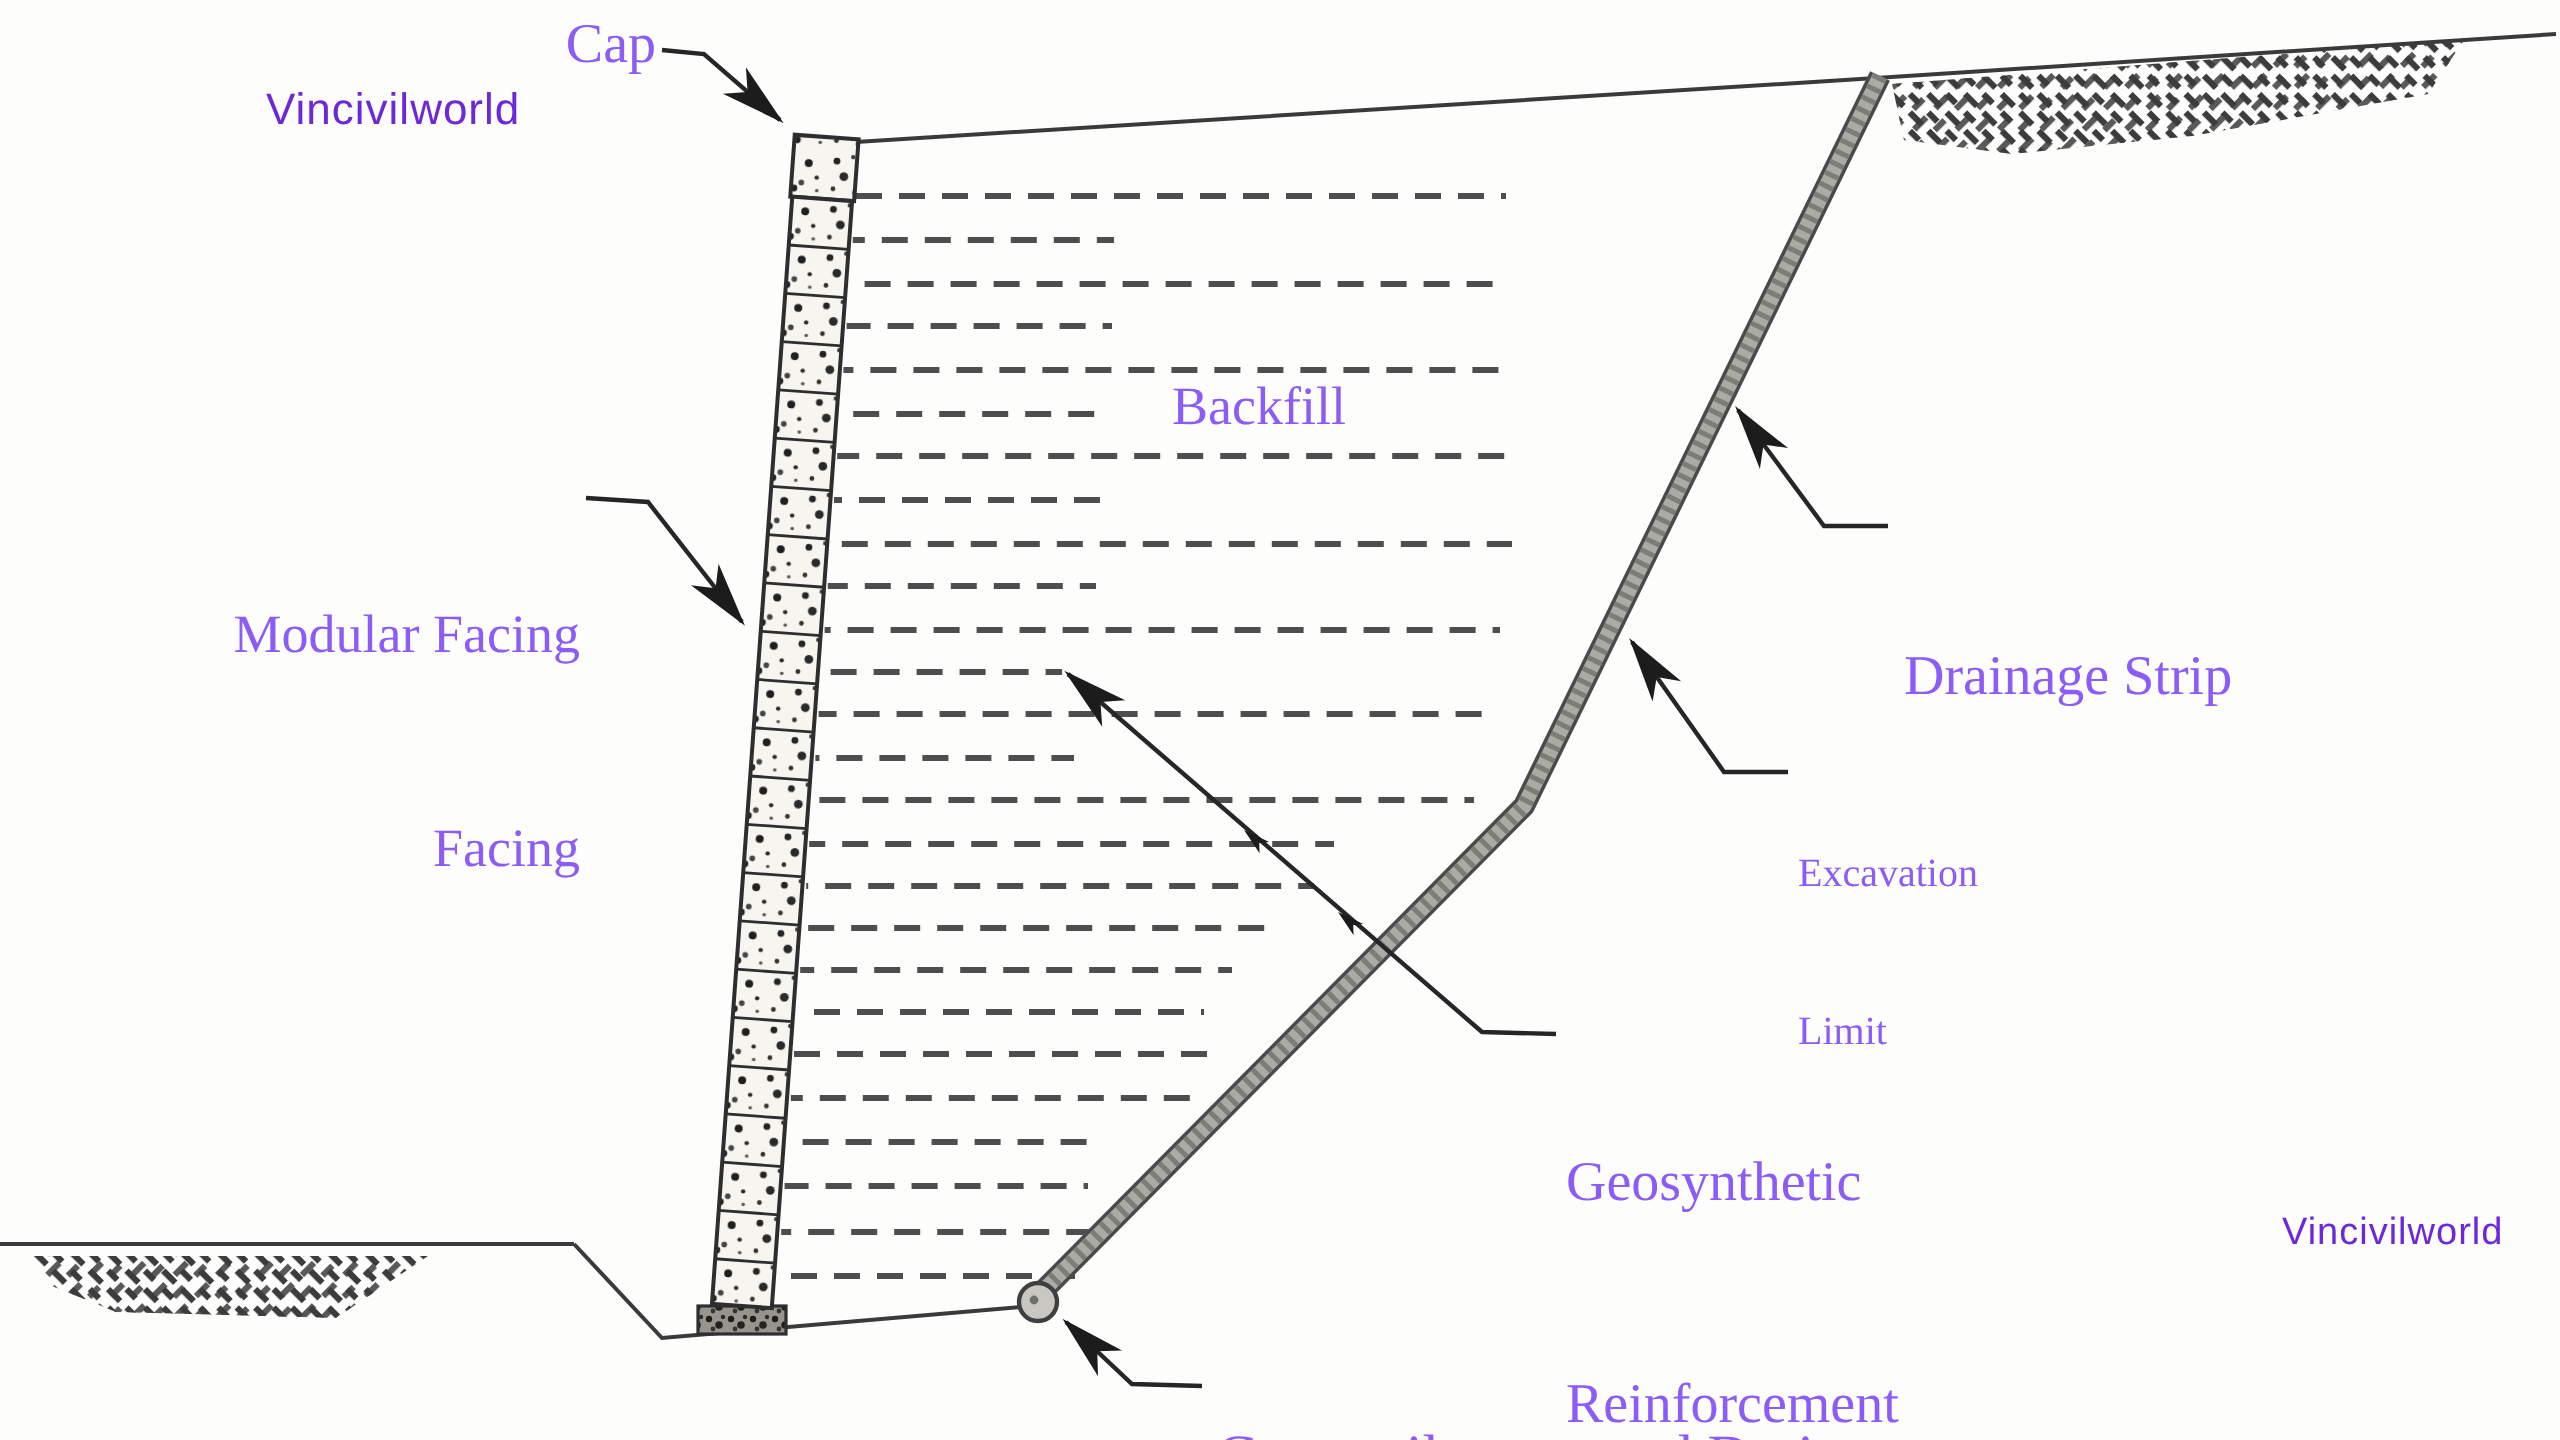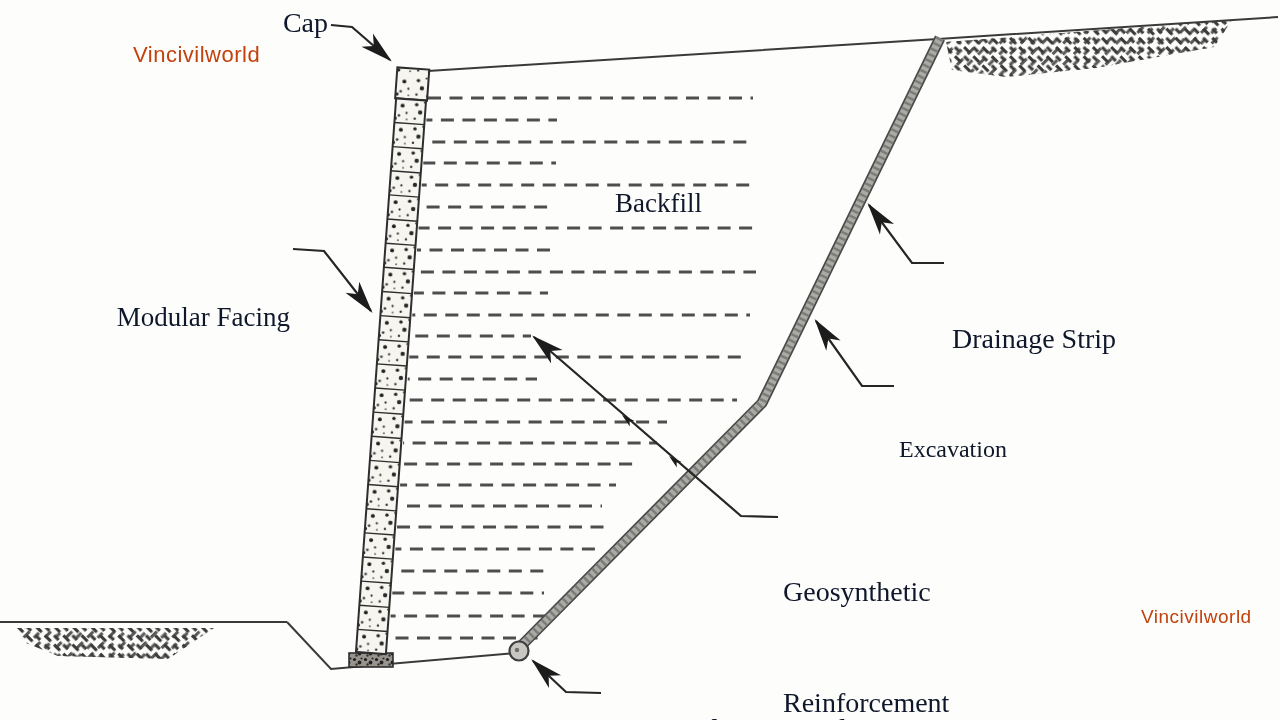--- a/index.html
+++ b/index.html
@@ -1,22 +1,22 @@
 <!DOCTYPE html>
 <html><head>
 <meta charset="utf-8">
 <style>
   html,body{margin:0;padding:0;background:#ffffff;}
   .stage{position:relative;width:1280px;height:720px;background:#fdfdfc;overflow:hidden;
          font-family:"Liberation Serif","DejaVu Serif",serif;color:#1d1d1d;}
   .stage svg{position:absolute;left:0;top:0;}
-  .lbl{position:absolute;white-space:pre;line-height:1.0;color:#0f172a;}
+  .lbl{position:absolute;white-space:pre;line-height:1.0;color:#8b5cf6;}
   .two{line-height:1.32;}
   .right{text-align:right;}
-  .wm{font-family:"Liberation Sans","DejaVu Sans",sans-serif;color:#c2410c;letter-spacing:.5px;}
+  .wm{font-family:"Liberation Sans","DejaVu Sans",sans-serif;color:#6d28d9;letter-spacing:.5px;}
 </style>
 </head>
 <body>
 
 <div class="stage">
 
 <svg width="1280" height="720" viewBox="0 0 1280 720">
   <defs>
     <marker id="arw" viewBox="0 0 14 9" refX="13" refY="4.5" markerWidth="15.5" markerHeight="10" orient="auto-start-reverse">
       <path d="M0.6,0.9 L14,4.5 L0.6,8.1 L4.2,4.5 Z" fill="#1c1c1c"></path>
@@ -151,31 +151,33 @@
   </g>
 </svg>
 
 <div class="lbl wm" style="left:133px;top:44px;font-size:22px;">Vincivilworld</div>
 <div class="lbl wm" style="left:1141px;top:607px;font-size:19px;">Vincivilworld</div>
 
 <div class="lbl right" style="left:272px;top:9px;width:56px;font-size:28px;">Cap</div>
 
 <div class="lbl right two" style="left:84px;top:229px;width:206px;font-size:27px;">
   <div>Modular Facing</div>
+  <div>Facing</div>
 </div>
 
-<div class="lbl" style="left:586px;top:190px;font-size:27px;margin-left:29px;">Backfill</div>
+<div class="lbl" style="left:586px;top:190px;font-size:27px;">Backfill</div>
 
 
 <div class="lbl two" style="left:952px;top:247px;font-size:28px;">
   <div>Drainage Strip</div>
 </div>
 
-<div class="lbl two" style="left:899px;top:371px;font-size:24px;">
+<div class="lbl two" style="left:899px;top:371px;font-size:20px;">
   <div>Excavation</div>
+  <div>Limit</div>
 </div>
 
 <div class="lbl two" style="left:783px;top:500px;font-size:28px;">
   <div>Geosynthetic</div>
   <div>Reinforcement</div>
 </div>
 
 <div class="lbl" style="left:608px;top:714px;font-size:30px;">Geotextile-wrapped Drain</div>
 
 </div>

